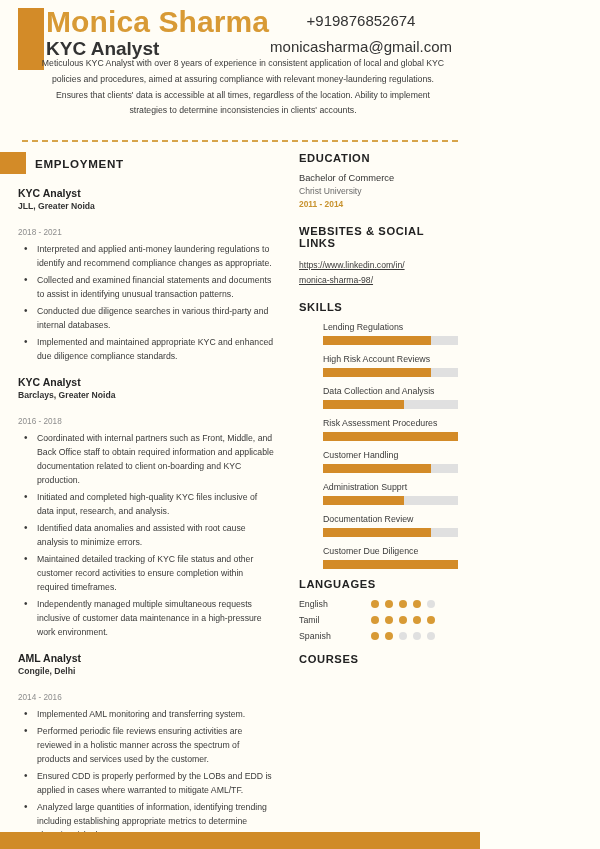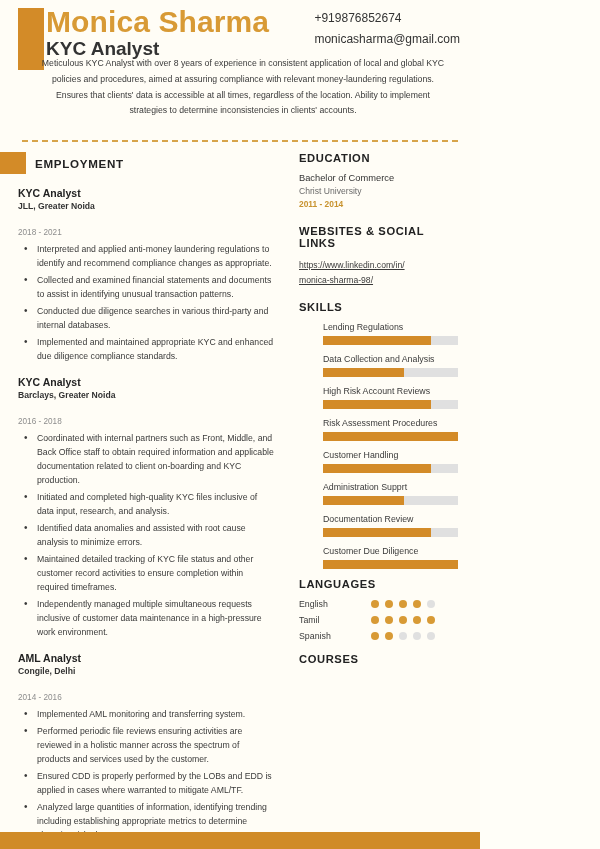--- a/index.html
+++ b/index.html
@@ -53,24 +53,24 @@
   }
   .job-title {
     font-size: 19px;
     font-weight: bold;
     color: #333333;
     margin: 1px 0 0 0;
     line-height: 1.1;
   }
   .contact {
     position: absolute;
-    right: 20px;
+    right: 28px;
     top: 8px;
-    text-align: left;
-    font-size: 12px;
+    text-align: center;
+    font-size: 15px;
     color: #333333;
     line-height: 1.75;
   }
   .contact div { white-space: nowrap; }
 
   .summary {
     position: absolute;
     left: 36px;
     right: 30px;
     top: 56px;
@@ -350,29 +350,29 @@
 
       <div class="sec-head-right">SKILLS</div>
       <div class="skills-block" id="skills-container">
           <div class="skill">
             <div class="skill-name">Lending Regulations</div>
             <div class="skill-track">
               <div class="skill-fill" style="width: 80%;"></div>
             </div>
           </div>
           <div class="skill">
+            <div class="skill-name">High Risk Account Reviews</div>
+            <div class="skill-track">
+              <div class="skill-fill" style="width: 80%;"></div>
+            </div>
+          </div>
+          <div class="skill">
             <div class="skill-name">Data Collection and Analysis</div>
             <div class="skill-track">
               <div class="skill-fill" style="width: 60%;"></div>
-            </div>
-          </div>
-          <div class="skill">
-            <div class="skill-name">High Risk Account Reviews</div>
-            <div class="skill-track">
-              <div class="skill-fill" style="width: 80%;"></div>
             </div>
           </div>
           <div class="skill">
             <div class="skill-name">Risk Assessment Procedures</div>
             <div class="skill-track">
               <div class="skill-fill" style="width: 100%;"></div>
             </div>
           </div>
           <div class="skill">
             <div class="skill-name">Customer Handling</div>

